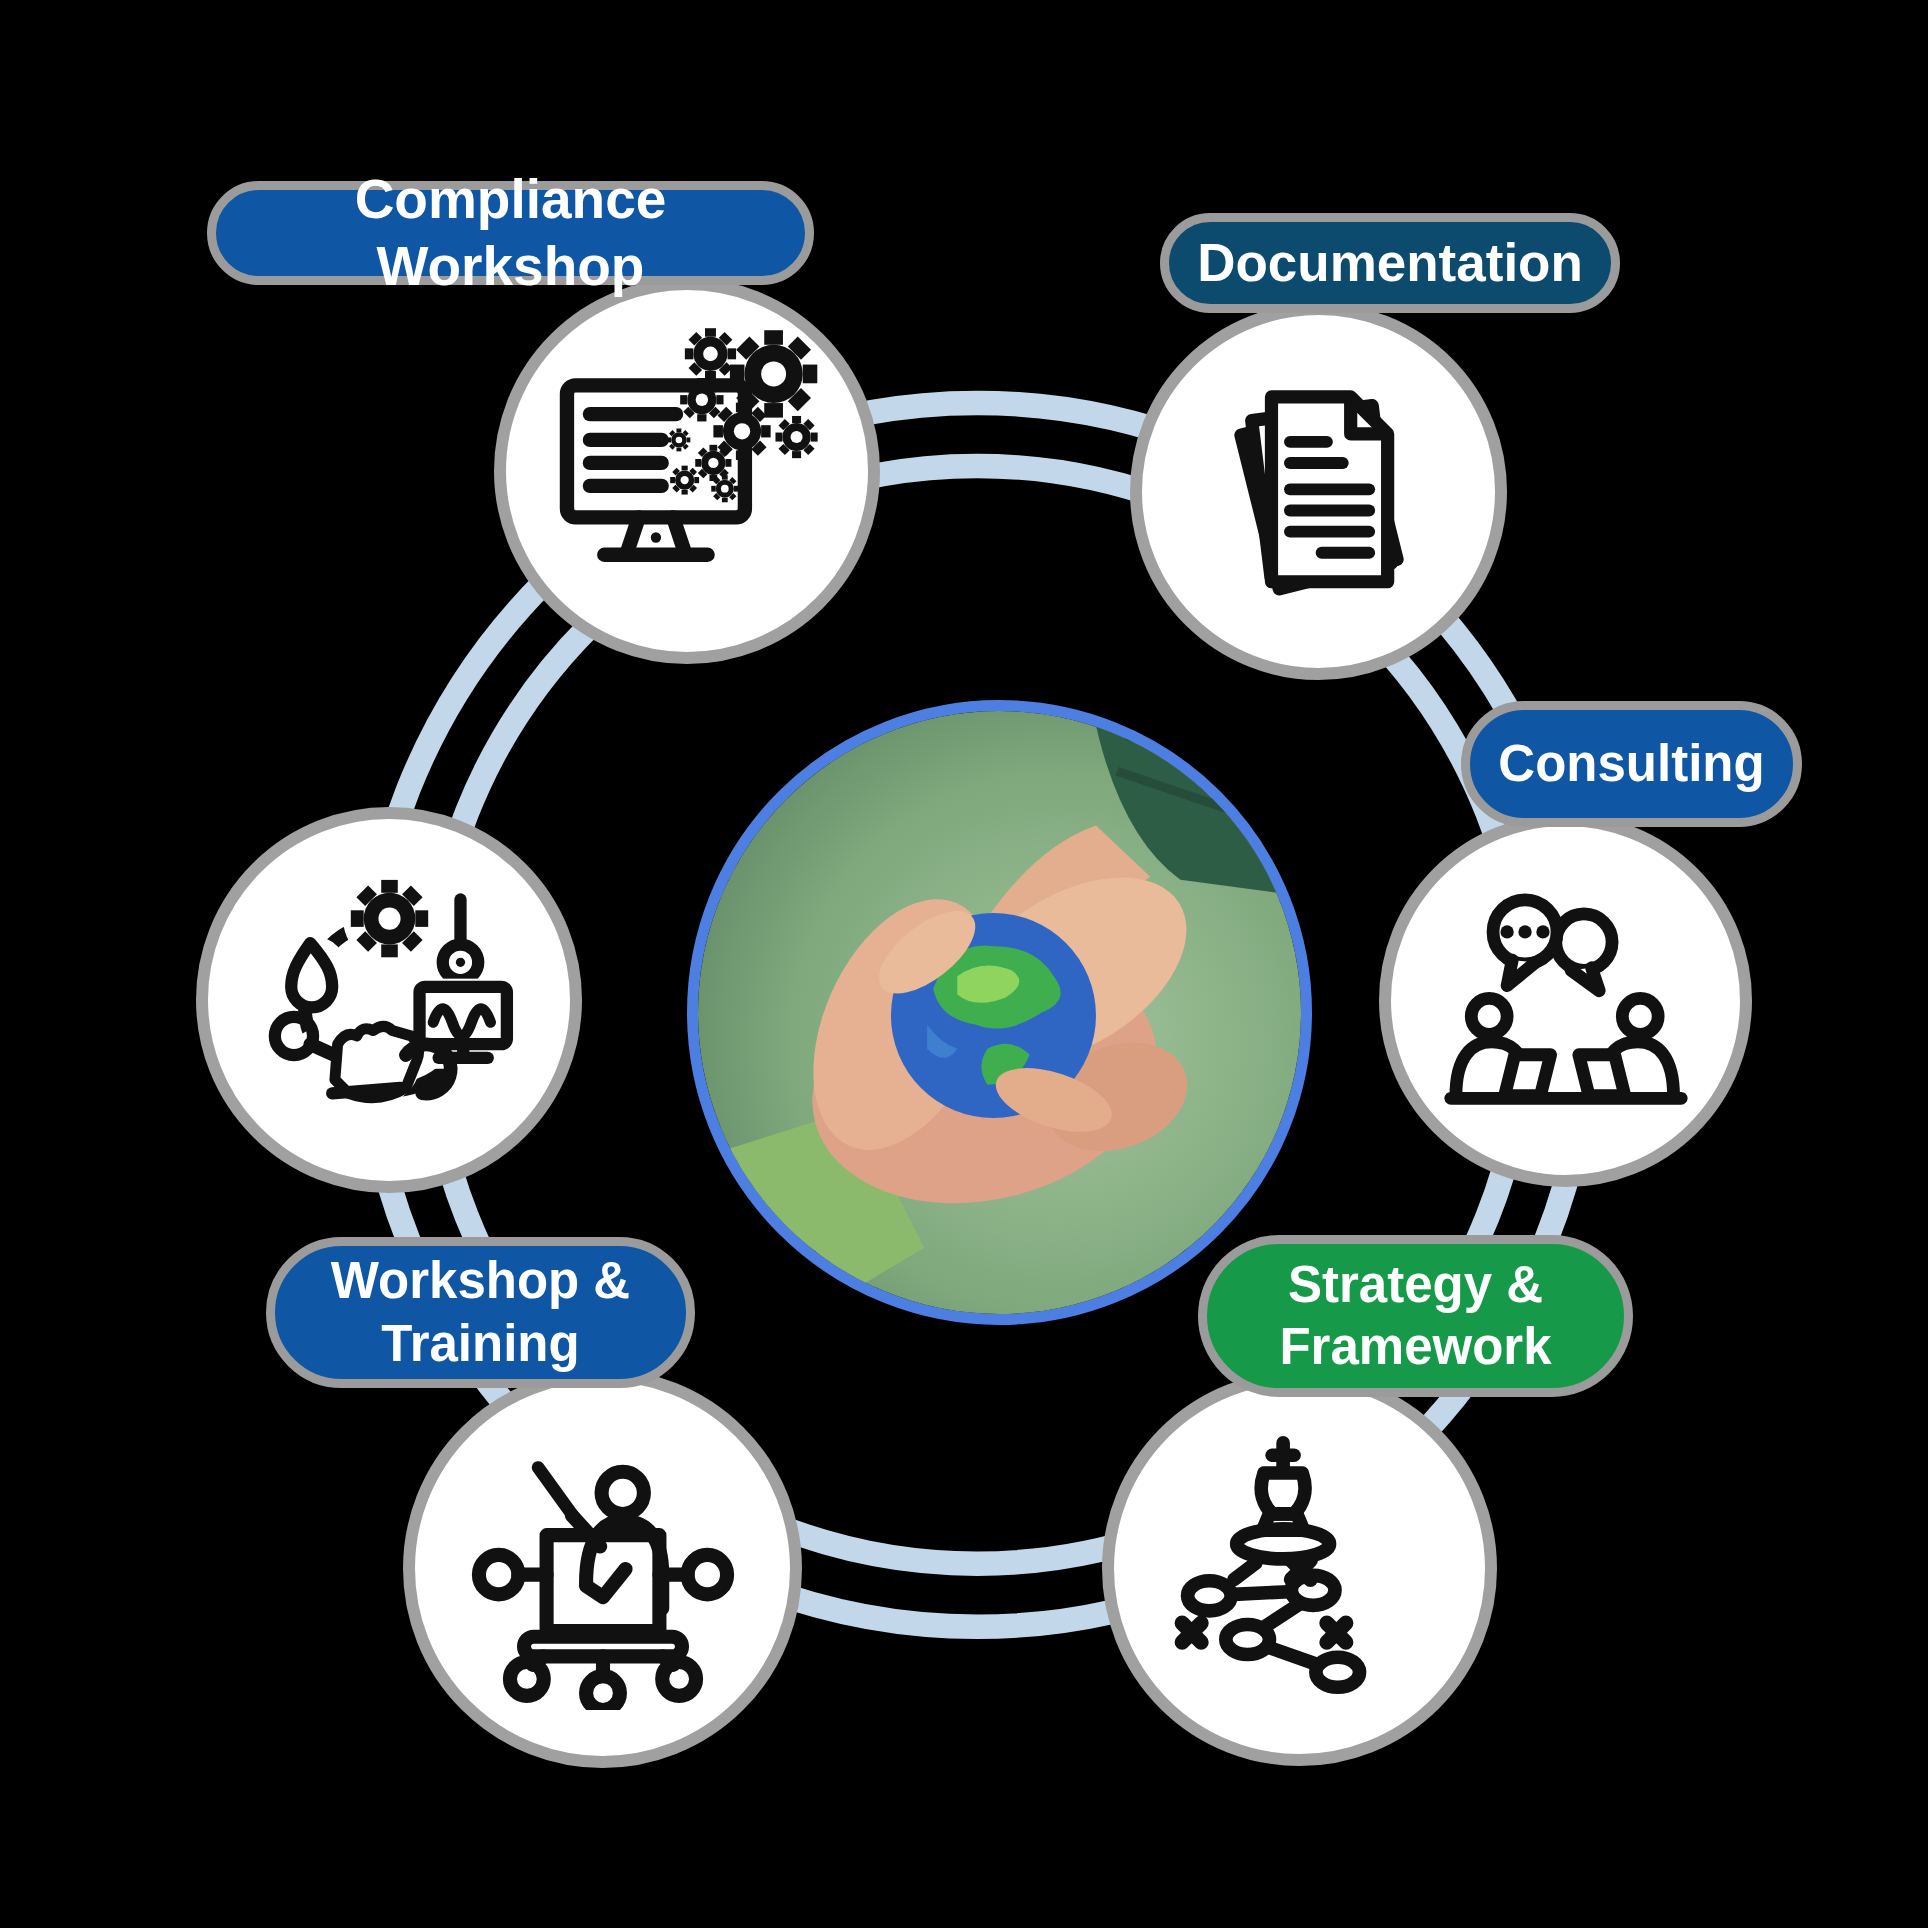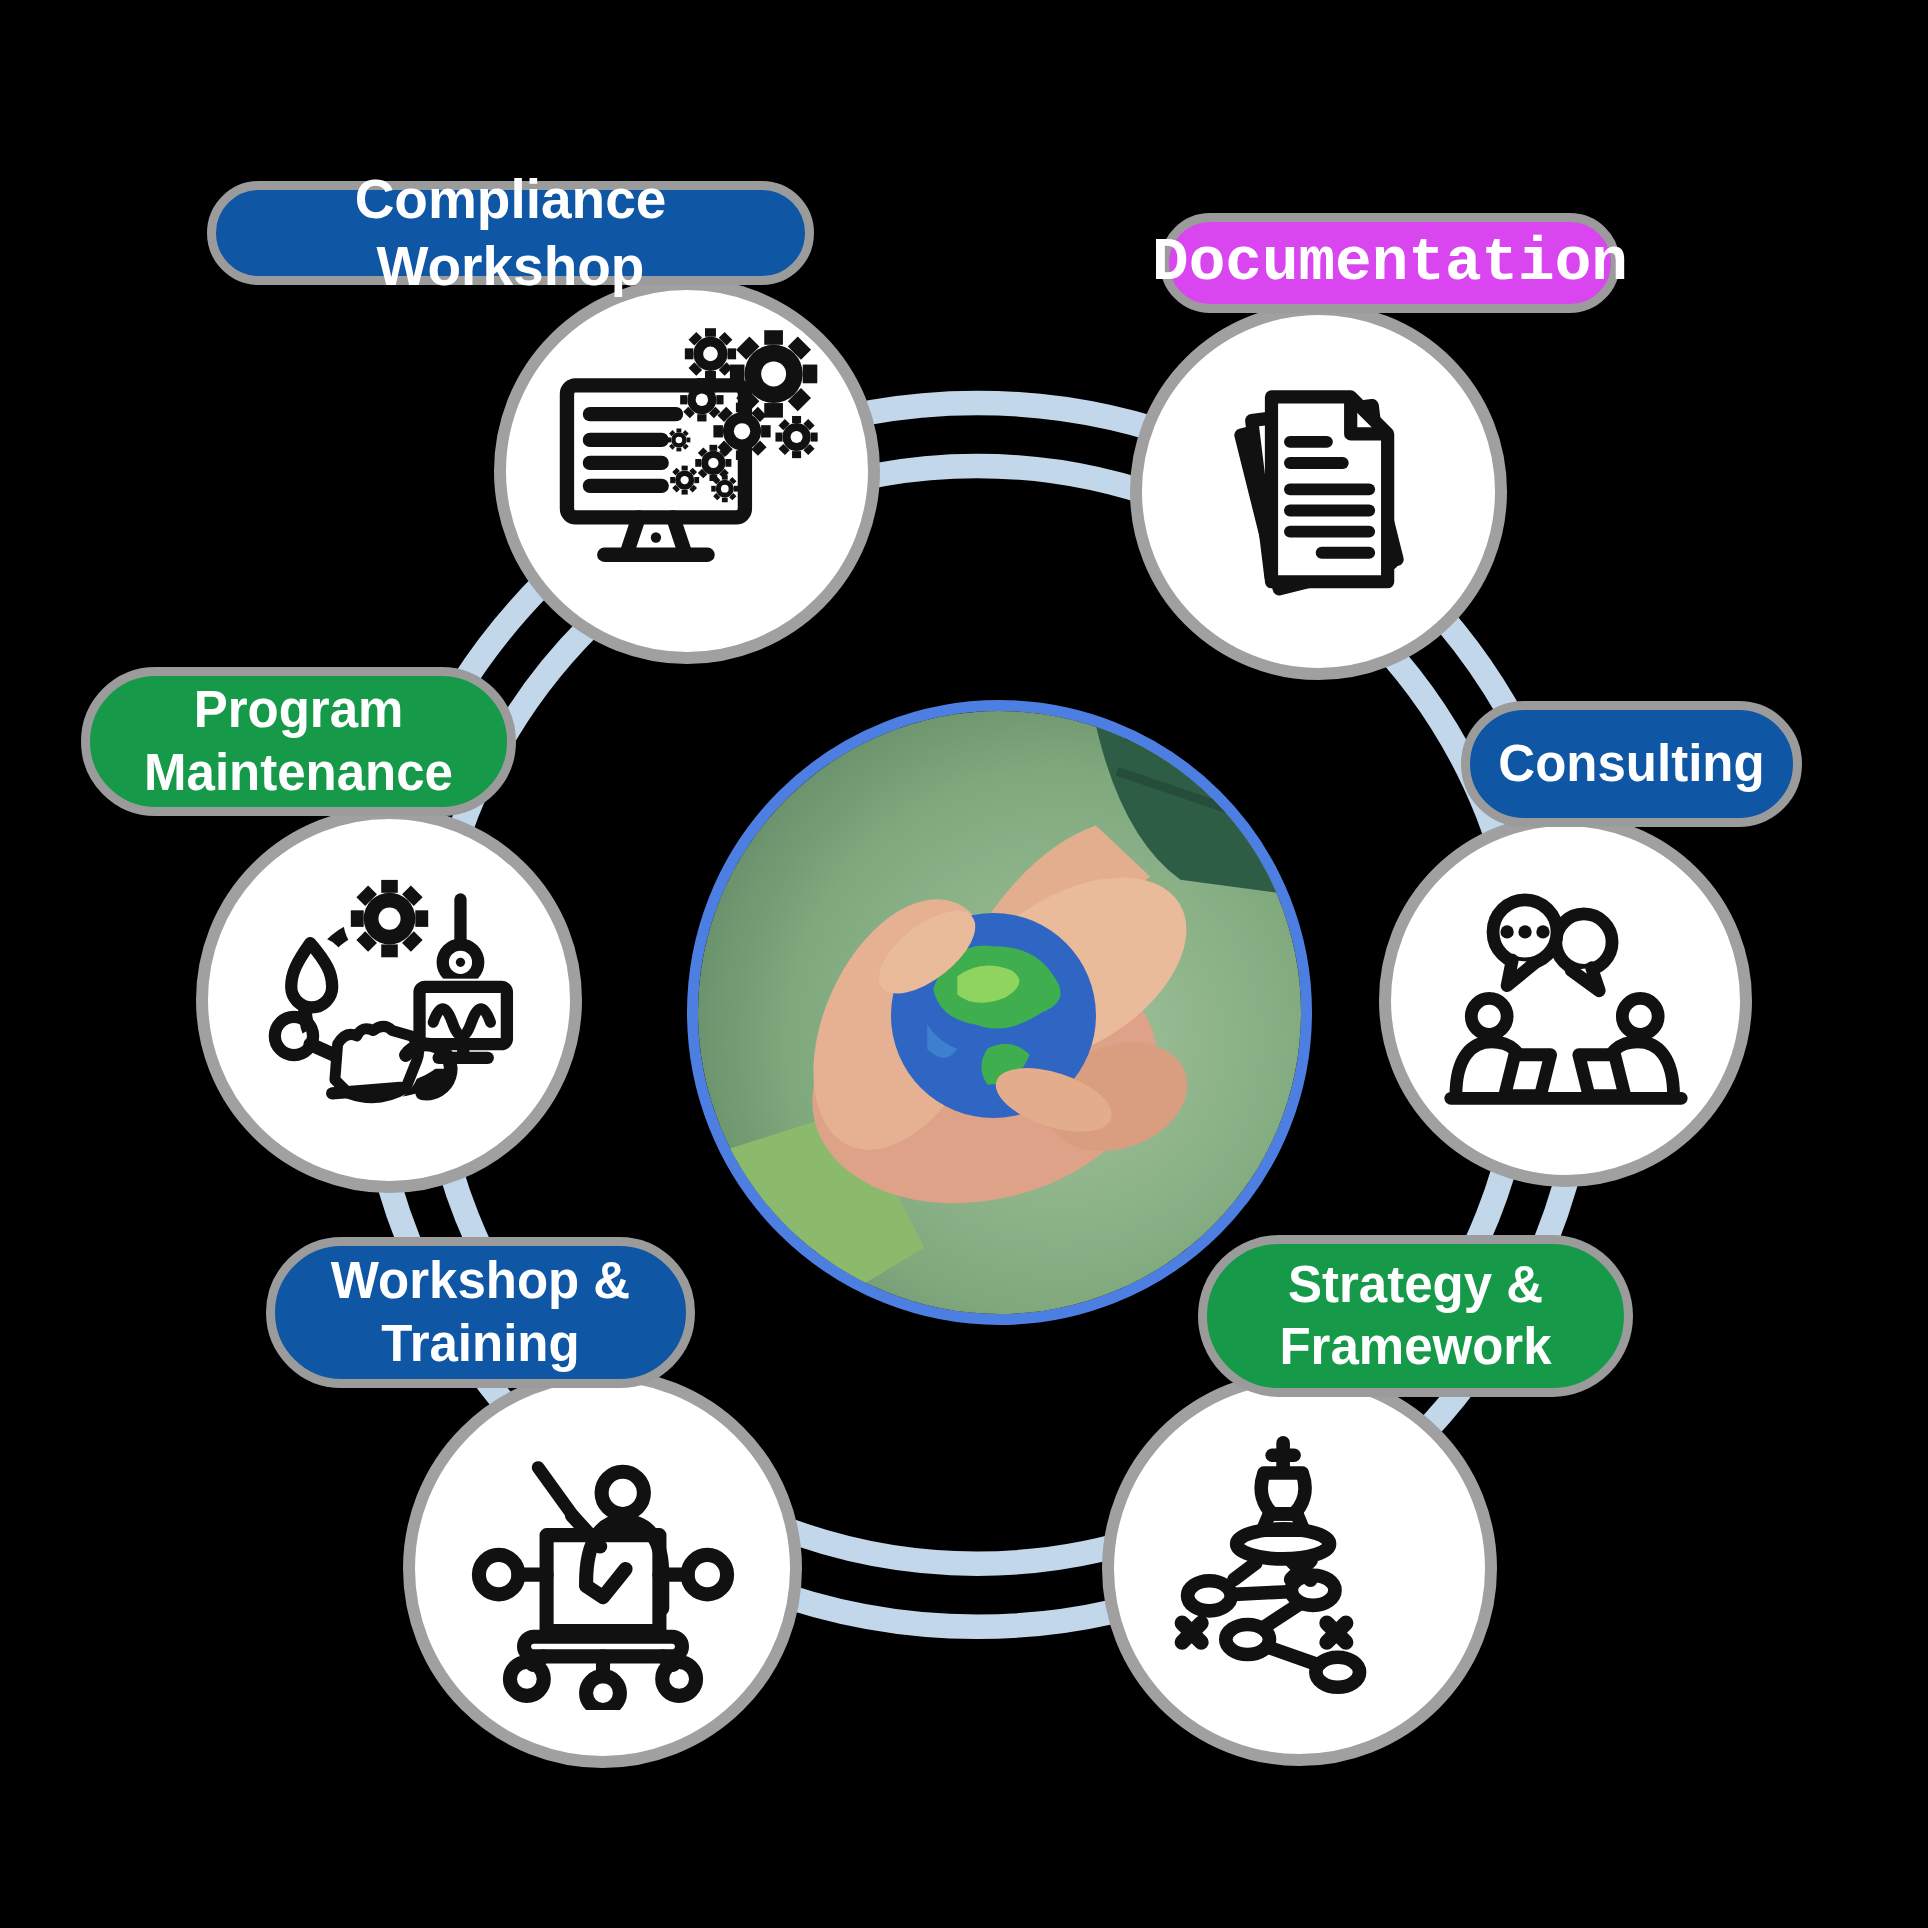--- a/index.html
+++ b/index.html
@@ -189,39 +189,36 @@
         <path d="M29,84 L54,82"></path>
         <path d="M56,70 a9,9 0 1 1 6,14" stroke-width="5"></path>
       </g>
     </svg>
   </div>
 
   <div class="pill pill-blue" style="left: 207px; top: 181px; width: 607px; height: 104px; font-size: 55px; background-color: rgb(15, 87, 164);">
     <span>Compliance Workshop</span>
   </div>
 
-  <div class="pill pill-green" style="left: 1160px; top: 213px; width: 460px; height: 100px; font-size: 61px; background-color: #d946ef; font-family: Liberation Mono, monospace;">
+  <div class="pill pill-green" style="left: 1160px; top: 213px; width: 460px; height: 100px; font-size: 53px; background-color: #0c4a6e;">
     <span>Documentation</span>
   </div>
 
   <div class="pill pill-blue" style="left: 1461px; top: 701px; width: 341px; height: 126px; font-size: 51px; background-color: rgb(15, 87, 164);">
     <span>Consulting</span>
   </div>
 
   <div class="pill pill-blue" style="left: 266px; top: 1237px; width: 429px; height: 151px; font-size: 51px; padding: 0px 38px; background-color: rgb(15, 87, 164);">
     <span>Workshop &amp; Training</span>
   </div>
 
   <div class="pill pill-green" style="left: 1198px; top: 1235px; width: 435px; height: 162px; font-size: 51px; padding: 0px 38px; background-color: rgb(22, 154, 73);">
     <span>Strategy &amp; Framework</span>
   </div>
 
-  <div class="pill pill-green" style="left: 81px; top: 667px; width: 435px; height: 149px; font-size: 51px; padding: 0px 38px; background-color: rgb(22, 154, 73);">
-    <span>Program Maintenance</span>
-  </div>
 
   <div id="center-photo">
     <svg viewBox="0 0 200 200">
       <defs>
         <radialGradient id="bgGrad" cx="60%" cy="55%" r="75%">
           <stop offset="0%" stop-color="#a3c49c"></stop>
           <stop offset="60%" stop-color="#7fa87d"></stop>
           <stop offset="100%" stop-color="#587f5e"></stop>
         </radialGradient>
       </defs>

